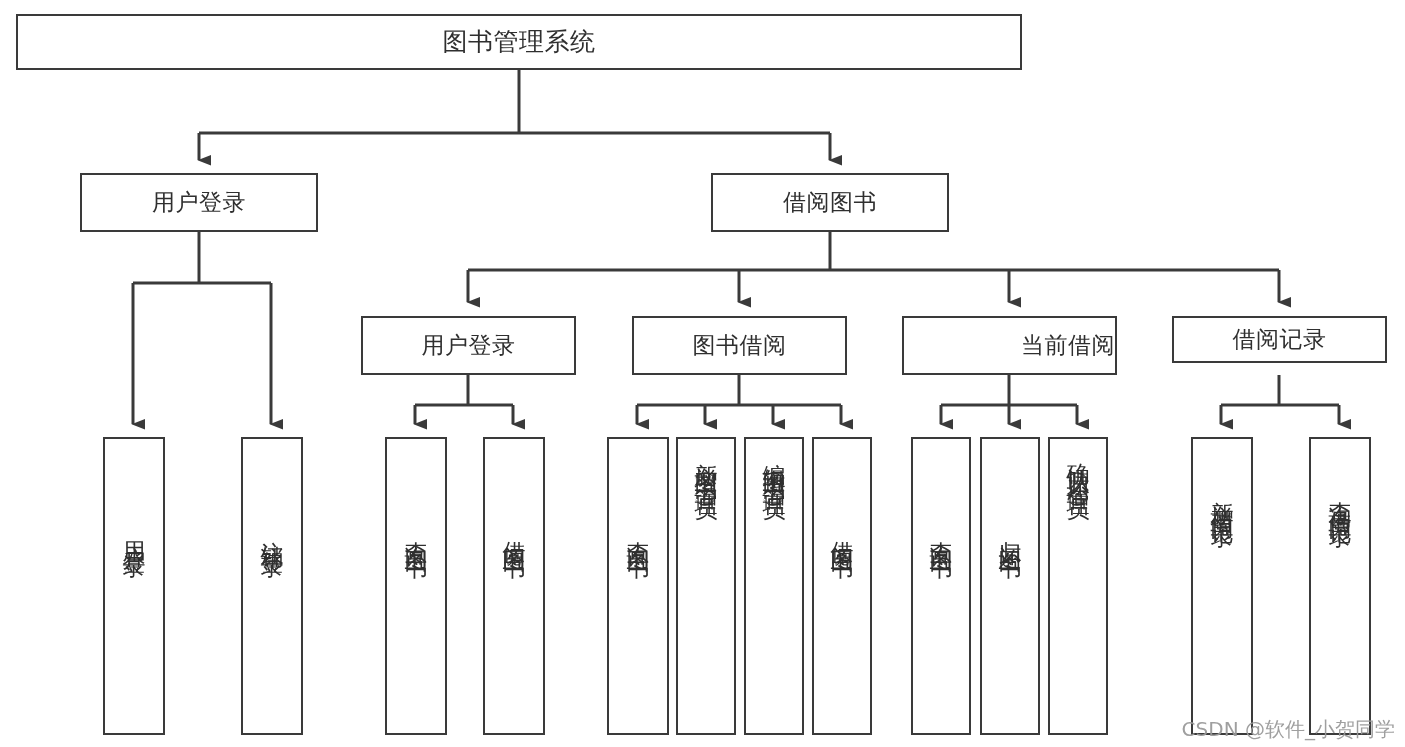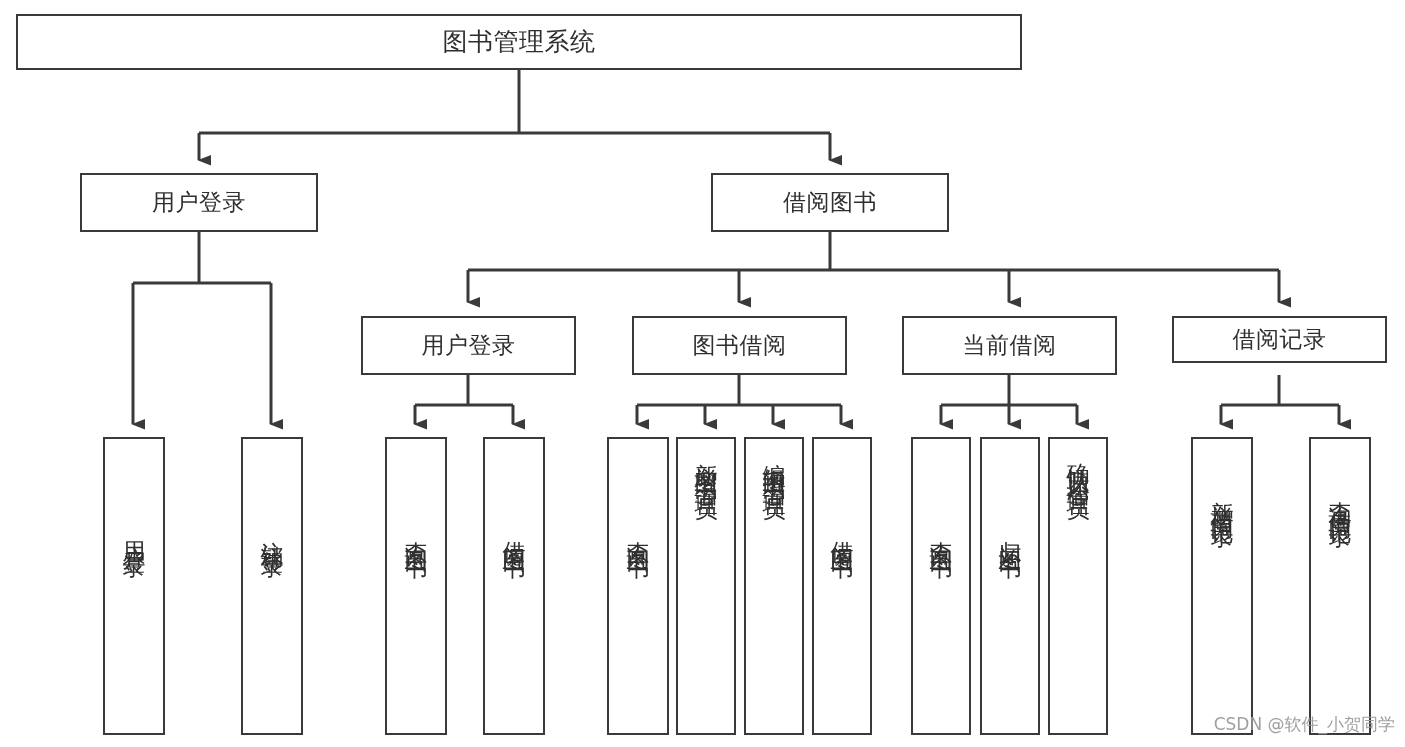--- a/index.html
+++ b/index.html
@@ -50,22 +50,22 @@
     writing-mode:vertical-rl;
     text-orientation:upright;
     letter-spacing:5px;
     line-height:1;
     white-space:nowrap;
     font-size:23px;
   }
   .watermark{
     position:absolute;
     right:10px;
-    bottom:11px;
-    font-size:17px;
+    bottom:4px;
+    font-size:20px;
     color:#9a9a9a;
     white-space:nowrap;
     opacity:.95;
     pointer-events:none;
   }
 </style>
 </head>
 <body>
 
 <div id="canvas">
@@ -133,21 +133,21 @@
   </div>
 
   <div class="node level2" style="left:361px; top:316px; width:215px; height:59px;">
     <span class="lbl">用户登录</span>
   </div>
 
   <div class="node level2" style="left:632px; top:316px; width:215px; height:59px;text-align:center;">
     <span class="lbl">图书借阅</span>
   </div>
 
-  <div class="node level2" style="left:902px; top:316px; width:215px; height:59px;">
+  <div class="node level2" style="left:902px; top:316px; width:215px; height:59px;justify-content:flex-end;">
     <span class="lbl">当前借阅</span>
   </div>
 
   <div class="node level2" style="left:1172px; top:316px; width:215px; height:47px;">
     <span class="lbl">借阅记录</span>
   </div>
 
   <div class="node vertical" style="left:103px; top:437px; width:62px; height:298px; padding-top:84px;">
     <span class="lbl">用户登录</span>
   </div>

